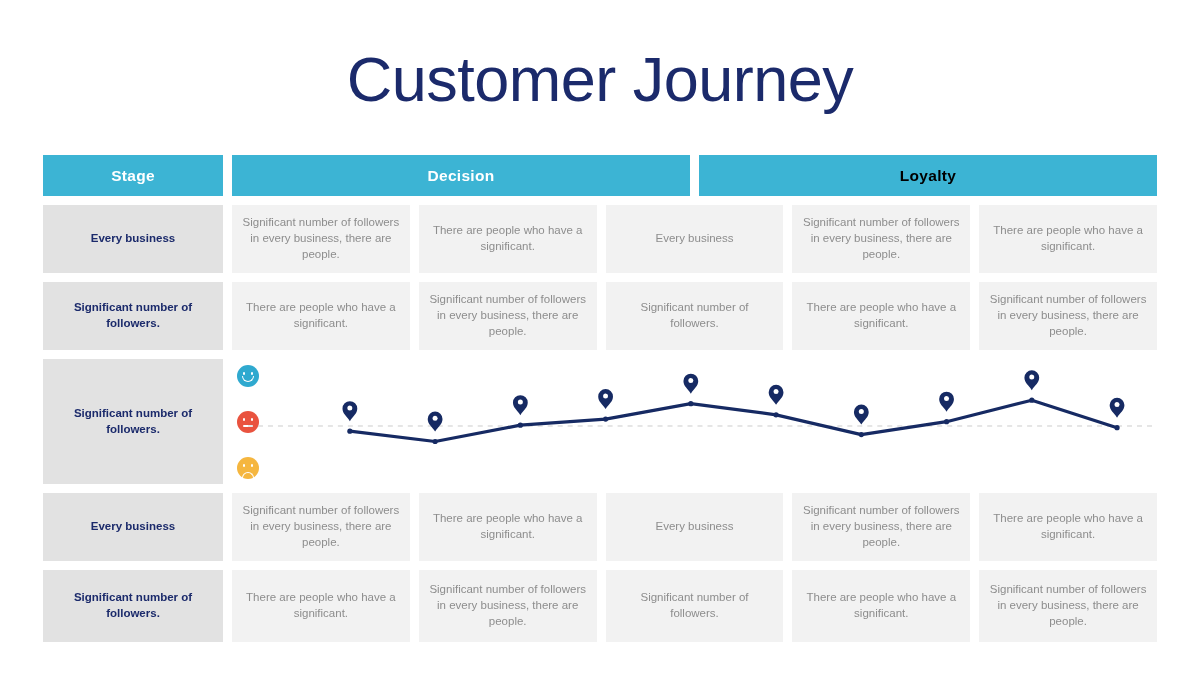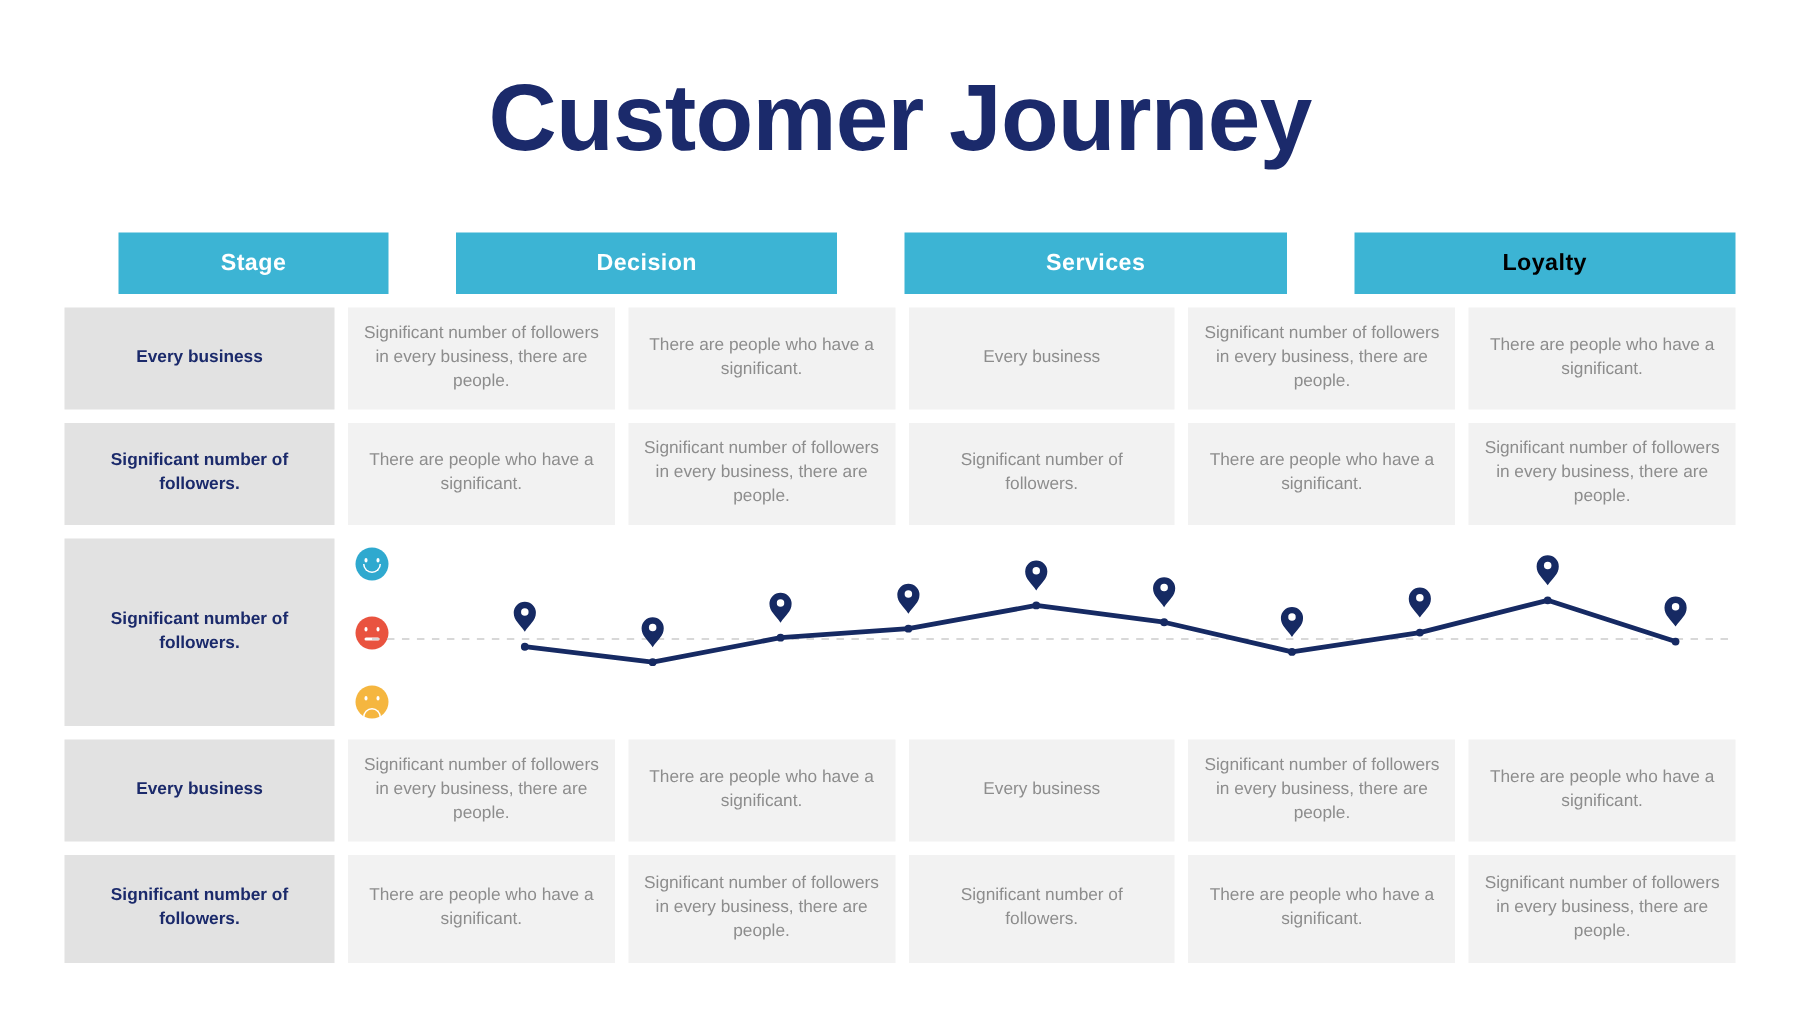--- a/index.html
+++ b/index.html
@@ -17,21 +17,21 @@
   }
 
   
   #slide-title {
     position: absolute;
     left: 0;
     top: 44px;
     width: 1200px;
     text-align: center;
     font-size: 63px;
-    font-weight: 700;
+    font-weight: 400;
     letter-spacing: -0.5px;
     color: #1b2a6b;
     line-height: 1.12;
     white-space: nowrap;
   }
 
   
   #journey-table {
     position: absolute;
     left: 43px;
@@ -59,21 +59,20 @@
   .col-data  { flex: 1 1 0; }
 
   
   .header-row .cell {
     background: #3cb4d4;
     height: 41px;
     color: #ffffff;
     font-size: 15.5px;
     font-weight: 700;
     letter-spacing: 0.3px;
-    margin-left: 36px;
   }
 
   
   .body-row .col-stage {
     background: #e2e2e2;
     color: #1b2a6b;
     font-weight: 700;
     font-size: 11.5px;
     line-height: 1.35;
   }
@@ -185,21 +184,20 @@
 </head>
 <body>
 
 <div id="slide-title" style="color: rgb(27, 42, 107);">Customer Journey</div>
 
 <div id="journey-table">
 
   <div class="table-row header-row">
     <div class="cell col-stage" style="background: rgb(60, 180, 212); color: rgb(255, 255, 255);">Stage</div>
     <div class="cell col-data" style="background: rgb(60, 180, 212); color: rgb(255, 255, 255);">Decision</div>
-    <div class="cell col-data" style="background: rgb(60, 180, 212); color: rgb(255, 255, 255);">Services</div>
     <div class="cell col-data" style="background: rgb(60, 180, 212); color: #000000;">Loyalty</div>
   </div>
 
   <div class="table-row body-row row-h-68">
     <div class="cell col-stage" style="background: rgb(226, 226, 226); color: rgb(27, 42, 107);">Every business</div>
     <div class="cell col-data" style="background: rgb(242, 242, 242); color: rgb(141, 141, 141);">Significant number of followers in every business, there are people.</div>
     <div class="cell col-data" style="background: rgb(242, 242, 242); color: rgb(141, 141, 141);">There are people who have a significant.</div>
     <div class="cell col-data" style="background: rgb(242, 242, 242); color: rgb(141, 141, 141);">Every business</div>
     <div class="cell col-data" style="background: rgb(242, 242, 242); color: rgb(141, 141, 141);">Significant number of followers in every business, there are people.</div>
     <div class="cell col-data" style="background: rgb(242, 242, 242); color: rgb(141, 141, 141);">There are people who have a significant.</div>

